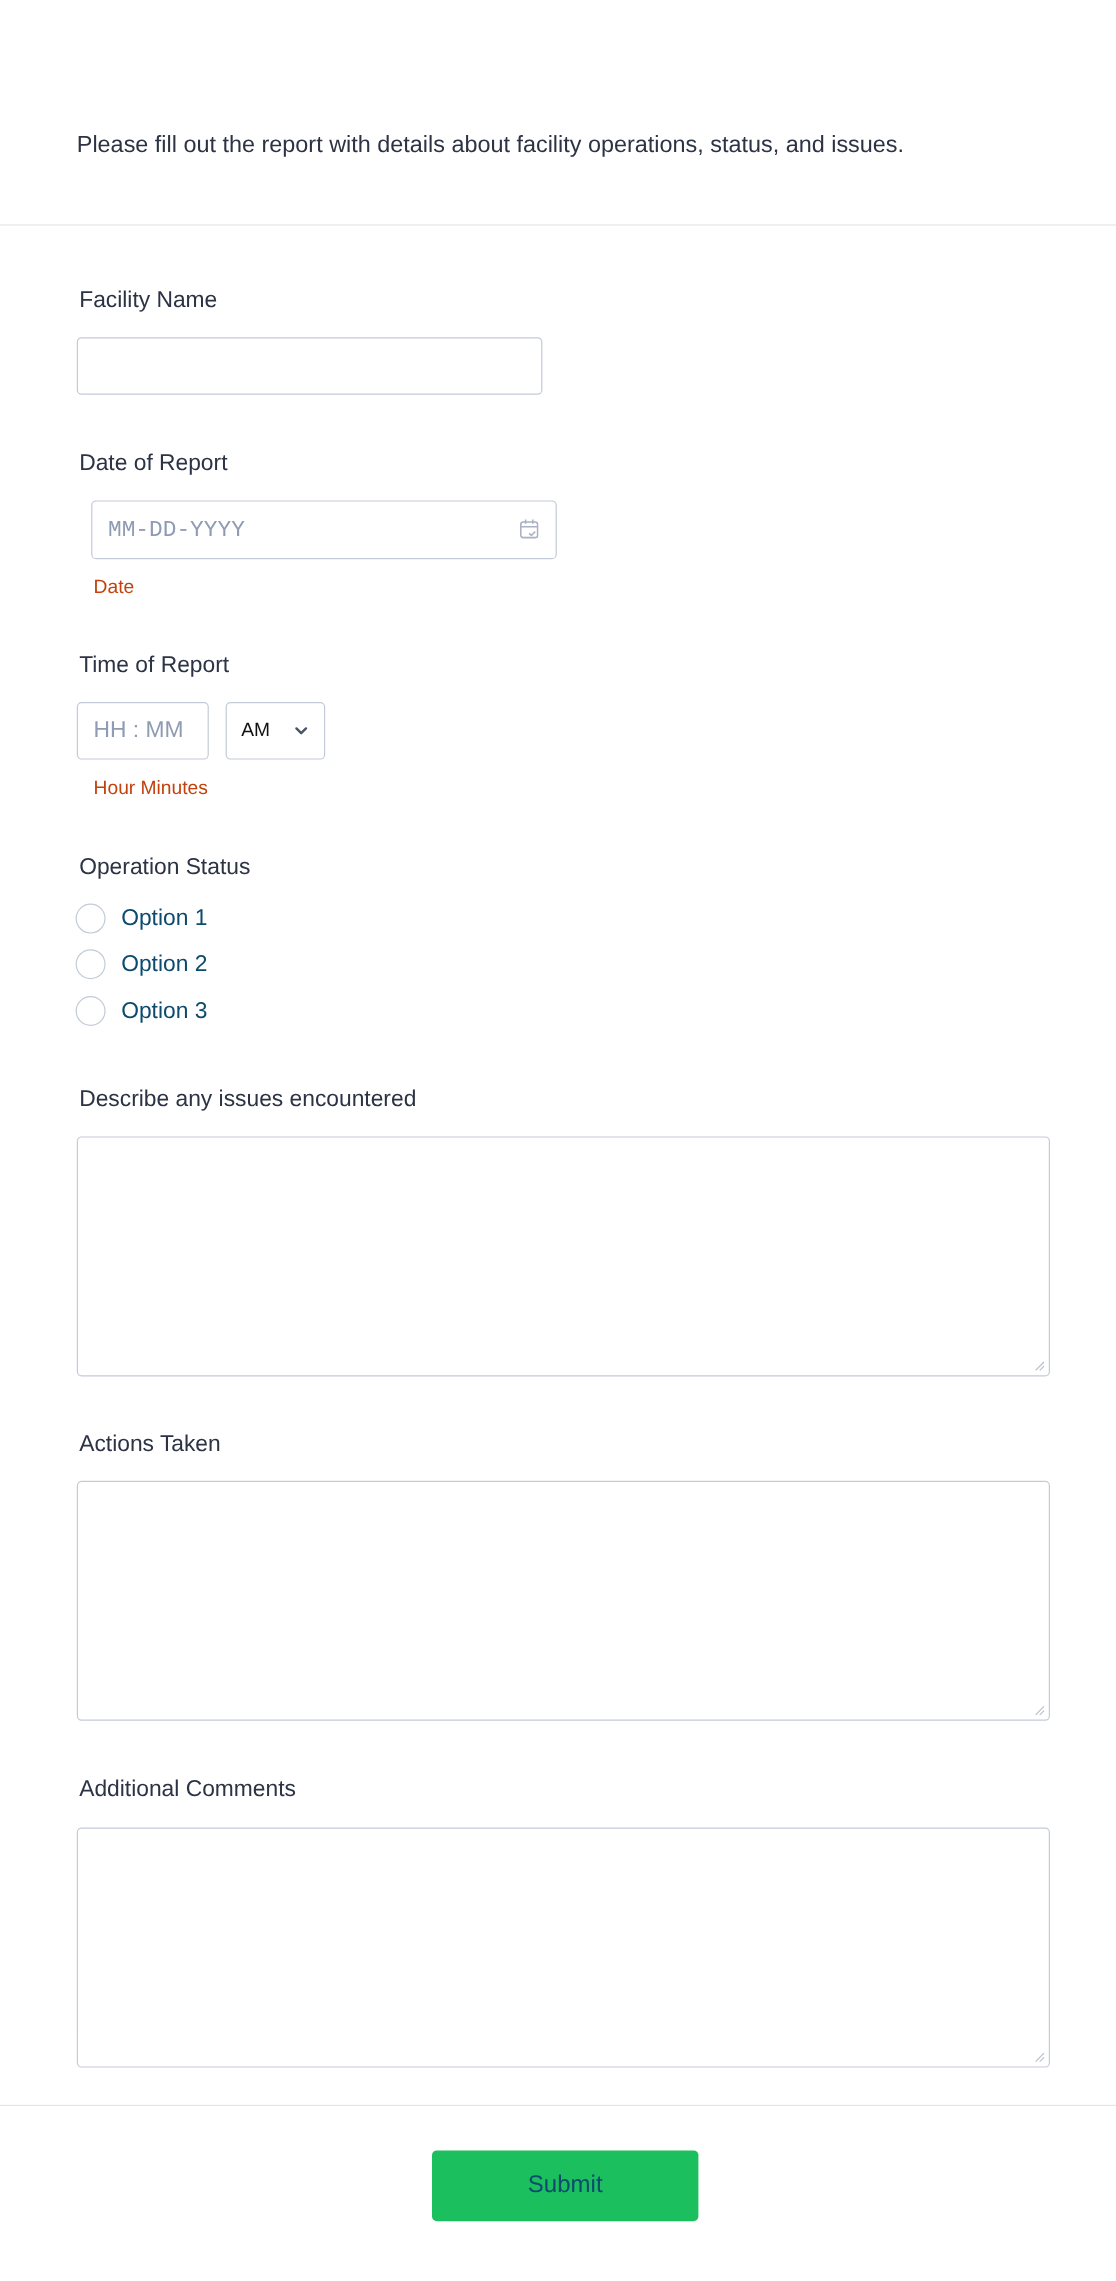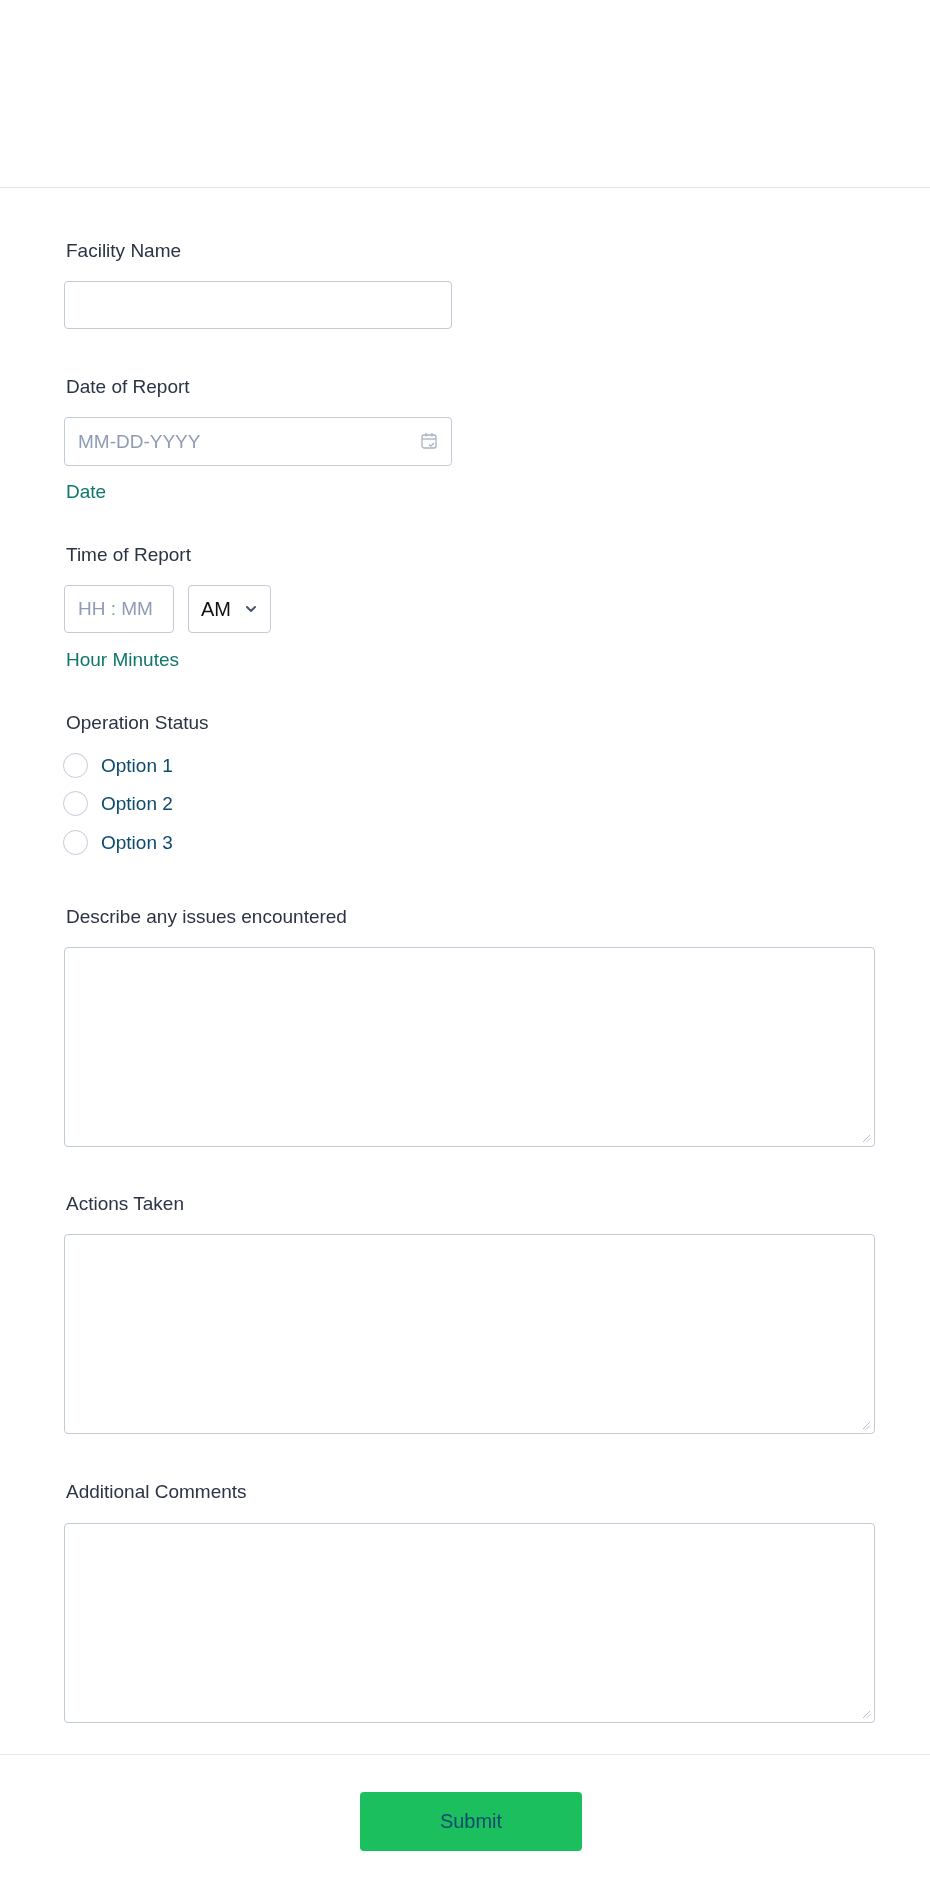--- a/index.html
+++ b/index.html
@@ -4,51 +4,52 @@
   <style>
     * { box-sizing: border-box; margin: 0; padding: 0; }
     html, body { width: 930px; height: 1901px; background: #ffffff; }
     body { font-family: "Liberation Sans", "DejaVu Sans", sans-serif; color: #2c3345; position: relative; overflow: hidden; }
 
     .header { position: absolute; left: 0; top: 0; width: 930px; height: 188px; border-bottom: 1px solid #e3e5ec; }
     .title { position: absolute; left: 64px; top: 52px; font-size: 40px; font-weight: 700; color: #2c3345; letter-spacing: 0.1px; white-space: nowrap; }
     .subtitle { position: absolute; left: 64px; top: 110px; font-size: 19.5px; color: #2c3345; white-space: nowrap; }
 
     .label { position: absolute; left: 66px; font-size: 19px; color: #2c3345; white-space: nowrap; }
-    .sublabel { position: absolute; left: 66px; font-size: 19px; color: #0f766e; white-space: nowrap; }
+    .sublabel { position: absolute; left: 78px; font-size: 16px; color: #c2410c; white-space: nowrap; }
 
     .input { position: absolute; border: 1px solid #c3cad8; border-radius: 4px; background: #fff; }
     .input .ph { position: absolute; left: 13px; top: 50%; transform: translateY(-50%); font-size: 19px; color: #8f9bb3; white-space: nowrap; }
 
     .cal-icon { position: absolute; right: 14px; top: 14px; width: 16px; height: 18px; }
 
-    .select-val { position: absolute; left: 12px; top: 50%; transform: translateY(-50%); font-size: 20px; color: #111; }
+    .select-val { position: absolute; left: 12px; top: 50%; transform: translateY(-50%); font-size: 16px; color: #111; }
     .chev { position: absolute; right: 13px; top: 19px; width: 12px; height: 8px; }
 
     .radio-row { position: absolute; left: 63px; height: 26px; display: block; }
     .radio { position: absolute; left: 0; top: 0; width: 25px; height: 25px; border: 1.5px solid #c3cad8; border-radius: 50%; background: #fff; }
     .radio-label { position: absolute; left: 38px; top: 2px; font-size: 19px; color: #0c4a6e; white-space: nowrap; }
 
     .textarea { position: absolute; left: 64px; width: 811px; height: 200px; border: 1px solid #c3cad8; border-radius: 4px; background: #fff; }
     .resize { position: absolute; right: 3px; bottom: 3px; width: 9px; height: 9px; }
 
     .footer-line { position: absolute; left: 0; top: 1754px; width: 930px; height: 1px; background: #e3e5ec; }
     .submit { position: absolute; left: 360px; top: 1792px; width: 222px; height: 59px; background: #1bbf5e; border: none; border-radius: 4px; color: #0c4a6e; font-size: 20px; font-family: "Liberation Sans", "DejaVu Sans", sans-serif; display: flex; align-items: center; justify-content: center; }
   </style>
 </head>
 <body>
 
 <div class="header">
+  <p class="subtitle">Please fill out the report with details about facility operations, status, and issues.</p>
 </div>
 
 <label class="label" style="top:240px;">Facility Name</label>
 <div class="input" style="left:64px; top:281px; width:388px; height:48px;"></div>
 
 <label class="label" style="top:376px;">Date of Report</label>
-<div class="input" style="left:64px; top:417px; width:388px; height:49px;">
+<div class="input" style="left:76px; top:417px; width:388px; height:49px;font-family:Liberation Mono, monospace;">
   <span class="ph">MM-DD-YYYY</span>
   <svg class="cal-icon" viewBox="0 0 16 18">
     <rect x="1" y="3" width="14" height="13" rx="2" fill="none" stroke="#a9b1c2" stroke-width="1.3"></rect>
     <line x1="1" y1="7" x2="15" y2="7" stroke="#a9b1c2" stroke-width="1.3"></line>
     <line x1="5" y1="1" x2="5" y2="4.5" stroke="#a9b1c2" stroke-width="1.3"></line>
     <line x1="11" y1="1" x2="11" y2="4.5" stroke="#a9b1c2" stroke-width="1.3"></line>
     <polyline points="8,12.5 9.8,14.2 13,11" fill="none" stroke="#a9b1c2" stroke-width="1.3"></polyline>
   </svg>
 </div>
 <span class="sublabel" style="top:481px;">Date</span>

